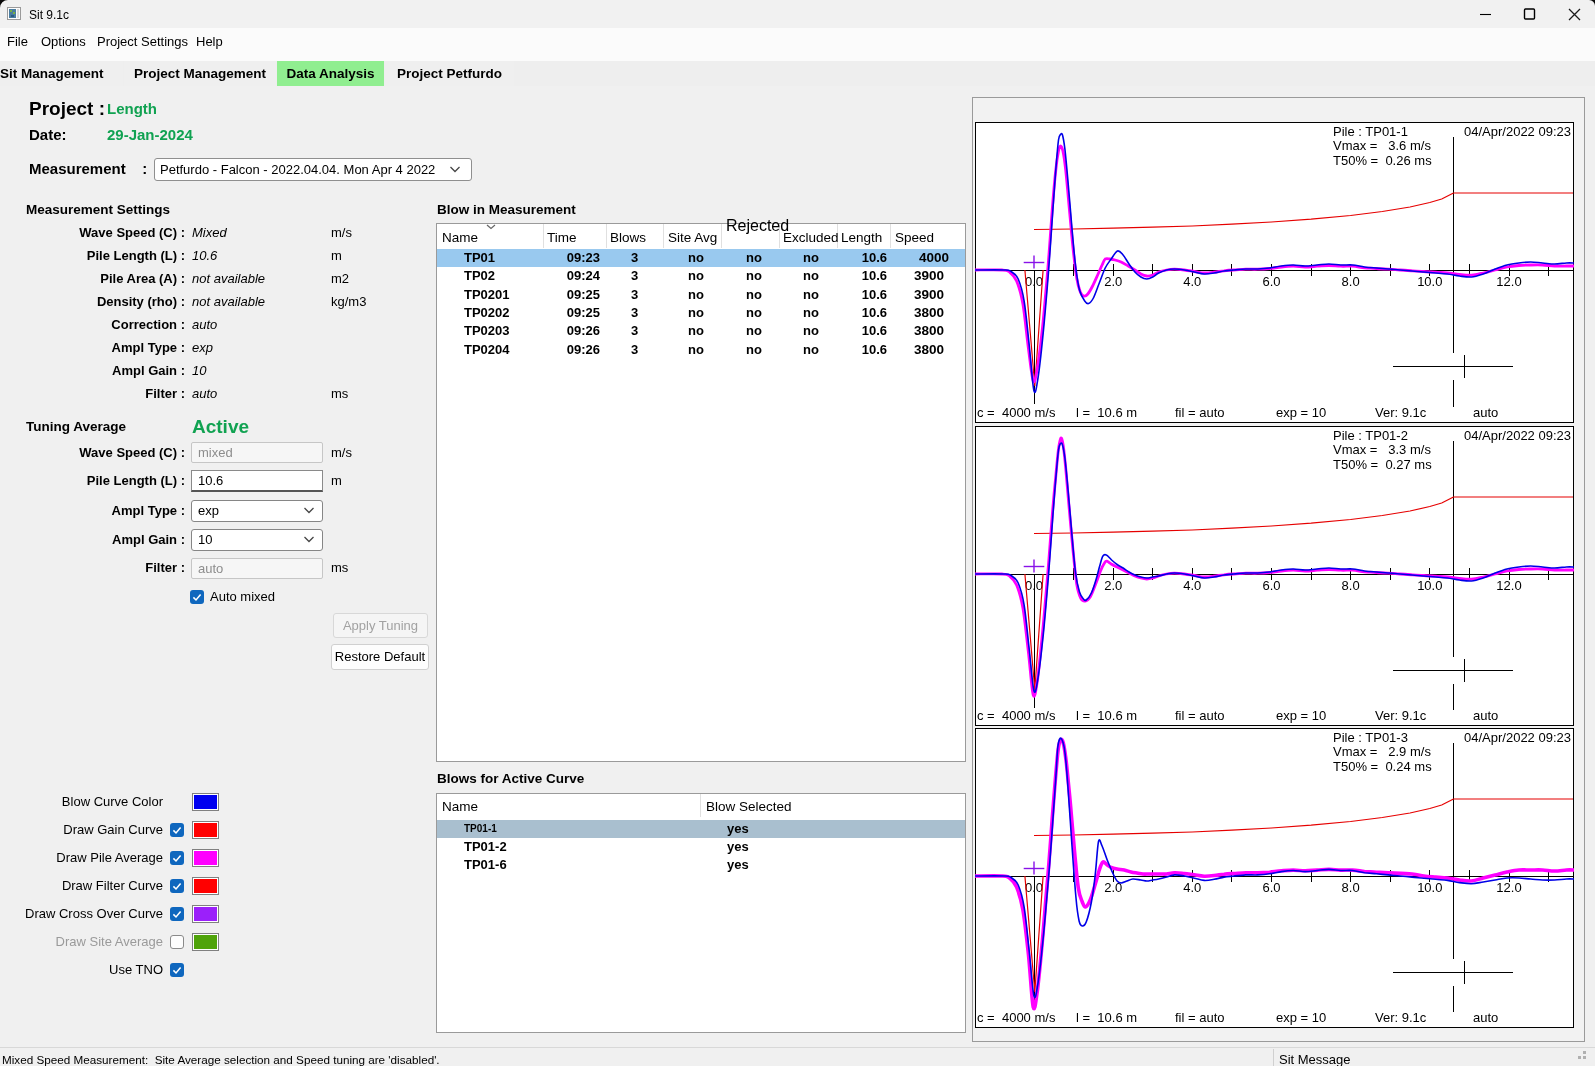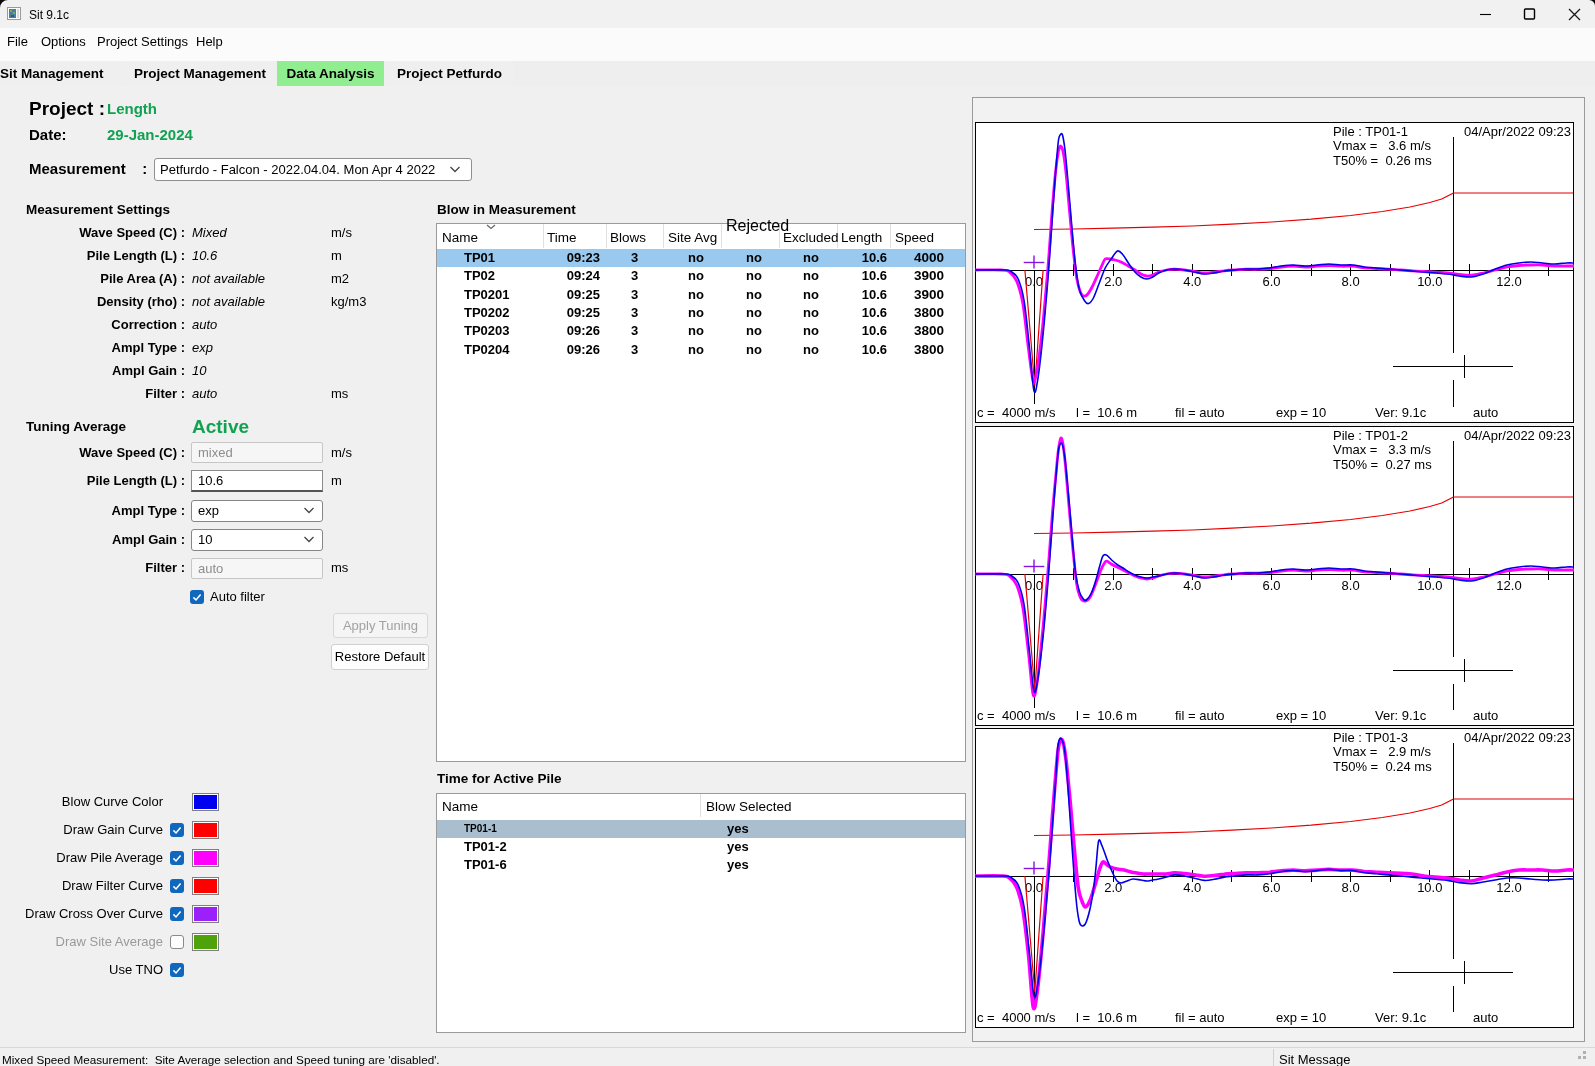--- a/index.html
+++ b/index.html
@@ -103,21 +103,21 @@
       <path d="M1.5 1 L6 5.5 L10.5 1" fill="none" stroke="#454545" stroke-width="1.3"></path>
     </svg>
   </div>
 <div class="lblr b" style="left:-135px;width:320px;top:559px;height:18px;line-height:18px;">Filter :</div>
 <div class="din" style="top:558px">auto</div>
 <div class="abs " style="left:331px;top:559px;height:18px;line-height:18px;">ms</div>
 <svg class="abs" width="14" height="14" style="left:190px;top:590px">
     <rect x="0" y="0" width="14" height="14" rx="3" fill="#0f67be"></rect>
     <path d="M3.4 7.4 L6 10 L10.6 4.4" stroke="#fff" stroke-width="1.5" fill="none"></path>
   </svg>
-<div class="abs " style="left:210px;top:588px;height:18px;line-height:18px;">Auto filter</div>
+<div class="abs " style="left:210px;top:588px;height:18px;line-height:18px;">Auto mixed</div>
 <div class="abs" style="left:333px;top:613px;width:95px;height:25px;background:#f5f5f5;border:1px solid #d8d8d8;border-radius:3px;color:#a2a2a2;text-align:center;line-height:23px">Apply Tuning</div>
 <div class="abs" style="left:331px;top:644px;width:98px;height:26px;background:#fdfdfd;border:1px solid #d0d0d0;border-radius:3px;text-align:center;line-height:24px">Restore Default</div>
 <div class="lblr " style="left:-157px;width:320px;top:793px;height:18px;line-height:18px;">Blow Curve Color</div>
 <div class="swatch" style="left:192px;top:793px;background:#0000f0"></div>
 <div class="lblr " style="left:-157px;width:320px;top:820.5px;height:18px;line-height:18px;">Draw Gain Curve</div>
 <svg class="abs" width="14" height="14" style="left:170px;top:822.5px">
     <rect x="0" y="0" width="14" height="14" rx="3" fill="#0f67be"></rect>
     <path d="M3.4 7.4 L6 10 L10.6 4.4" stroke="#fff" stroke-width="1.5" fill="none"></path>
   </svg>
 <div class="swatch" style="left:192px;top:820.5px;background:#ff0000"></div>
@@ -168,21 +168,21 @@
 <div class="abs " style="left:841px;top:228.5px;height:18px;line-height:18px;font-size:13.5px">Length</div>
 <div class="abs " style="left:895px;top:228.5px;height:18px;line-height:18px;font-size:13.5px">Speed</div>
 <div class="abs" style="left:437px;top:249px;width:528px;height:18px;background:#99c9ef"></div>
 <div class="abs b" style="left:464px;top:249px;height:18px;line-height:18px;font-size:13px">TP01</div>
 <div class="lblr b" style="left:280px;width:320px;top:249px;height:18px;line-height:18px;font-size:13px">09:23</div>
 <div class="abs b" style="left:631px;top:249px;height:18px;line-height:18px;font-size:13px">3</div>
 <div class="abs b" style="left:676px;top:249px;width:40px;text-align:center;height:18px;line-height:18px;font-size:13px">no</div>
 <div class="abs b" style="left:734px;top:249px;width:40px;text-align:center;height:18px;line-height:18px;font-size:13px">no</div>
 <div class="abs b" style="left:791px;top:249px;width:40px;text-align:center;height:18px;line-height:18px;font-size:13px">no</div>
 <div class="lblr b" style="left:567px;width:320px;top:249px;height:18px;line-height:18px;font-size:13px">10.6</div>
-<div class="abs b" style="left:909px;top:249px;width:40px;text-align:center;height:18px;line-height:18px;font-size:13.5px">4000</div>
+<div class="abs b" style="left:909px;top:249px;width:40px;text-align:right;height:18px;line-height:18px;font-size:13.5px">4000</div>
 <div class="abs b" style="left:464px;top:267.3px;height:18px;line-height:18px;font-size:13px">TP02</div>
 <div class="lblr b" style="left:280px;width:320px;top:267.3px;height:18px;line-height:18px;font-size:13px">09:24</div>
 <div class="abs b" style="left:631px;top:267.3px;height:18px;line-height:18px;font-size:13px">3</div>
 <div class="abs b" style="left:676px;top:267.3px;width:40px;text-align:center;height:18px;line-height:18px;font-size:13px">no</div>
 <div class="abs b" style="left:734px;top:267.3px;width:40px;text-align:center;height:18px;line-height:18px;font-size:13px">no</div>
 <div class="abs b" style="left:791px;top:267.3px;width:40px;text-align:center;height:18px;line-height:18px;font-size:13px">no</div>
 <div class="lblr b" style="left:567px;width:320px;top:267.3px;height:18px;line-height:18px;font-size:13px">10.6</div>
 <div class="abs b" style="left:909px;top:267.3px;width:40px;text-align:center;height:18px;line-height:18px;font-size:13.5px">3900</div>
 <div class="abs b" style="left:464px;top:285.6px;height:18px;line-height:18px;font-size:13px">TP0201</div>
 <div class="lblr b" style="left:280px;width:320px;top:285.6px;height:18px;line-height:18px;font-size:13px">09:25</div>
@@ -209,21 +209,21 @@
 <div class="lblr b" style="left:567px;width:320px;top:322.20000000000005px;height:18px;line-height:18px;font-size:13px">10.6</div>
 <div class="abs b" style="left:909px;top:322.20000000000005px;width:40px;text-align:center;height:18px;line-height:18px;font-size:13.5px">3800</div>
 <div class="abs b" style="left:464px;top:340.50000000000006px;height:18px;line-height:18px;font-size:13px">TP0204</div>
 <div class="lblr b" style="left:280px;width:320px;top:340.50000000000006px;height:18px;line-height:18px;font-size:13px">09:26</div>
 <div class="abs b" style="left:631px;top:340.50000000000006px;height:18px;line-height:18px;font-size:13px">3</div>
 <div class="abs b" style="left:676px;top:340.50000000000006px;width:40px;text-align:center;height:18px;line-height:18px;font-size:13px">no</div>
 <div class="abs b" style="left:734px;top:340.50000000000006px;width:40px;text-align:center;height:18px;line-height:18px;font-size:13px">no</div>
 <div class="abs b" style="left:791px;top:340.50000000000006px;width:40px;text-align:center;height:18px;line-height:18px;font-size:13px">no</div>
 <div class="lblr b" style="left:567px;width:320px;top:340.50000000000006px;height:18px;line-height:18px;font-size:13px">10.6</div>
 <div class="abs b" style="left:909px;top:340.50000000000006px;width:40px;text-align:center;height:18px;line-height:18px;font-size:13.5px">3800</div>
-<div class="abs b" style="left:437px;top:770px;height:18px;line-height:18px;font-size:13.5px">Time for Active Pile</div>
+<div class="abs b" style="left:437px;top:770px;height:18px;line-height:18px;font-size:13.5px">Blows for Active Curve</div>
 <div class="abs" style="left:436px;top:793px;width:530px;height:240px;background:#fff;border:1px solid #9a9a9a"></div>
 <div class="abs" style="left:700px;top:794px;width:1px;height:23px;background:#e0e0e0"></div>
 <div class="abs " style="left:442px;top:798px;height:18px;line-height:18px;font-size:13.5px">Name</div>
 <div class="abs " style="left:706px;top:798px;height:18px;line-height:18px;font-size:13.5px">Blow Selected</div>
 <div class="abs" style="left:437px;top:820px;width:528px;height:18px;background:#a9bfcf"></div>
 <div class="abs b" style="left:464px;top:819.8px;height:18px;line-height:18px;font-size:10px">TP01-1</div>
 <div class="abs b" style="left:727px;top:819.8px;height:18px;line-height:18px;font-size:13px">yes</div>
 <div class="abs b" style="left:464px;top:838.0999999999999px;height:18px;line-height:18px;font-size:13px">TP01-2</div>
 <div class="abs b" style="left:727px;top:838.0999999999999px;height:18px;line-height:18px;font-size:13px">yes</div>
 <div class="abs b" style="left:464px;top:856.3999999999999px;height:18px;line-height:18px;font-size:13px">TP01-6</div>

